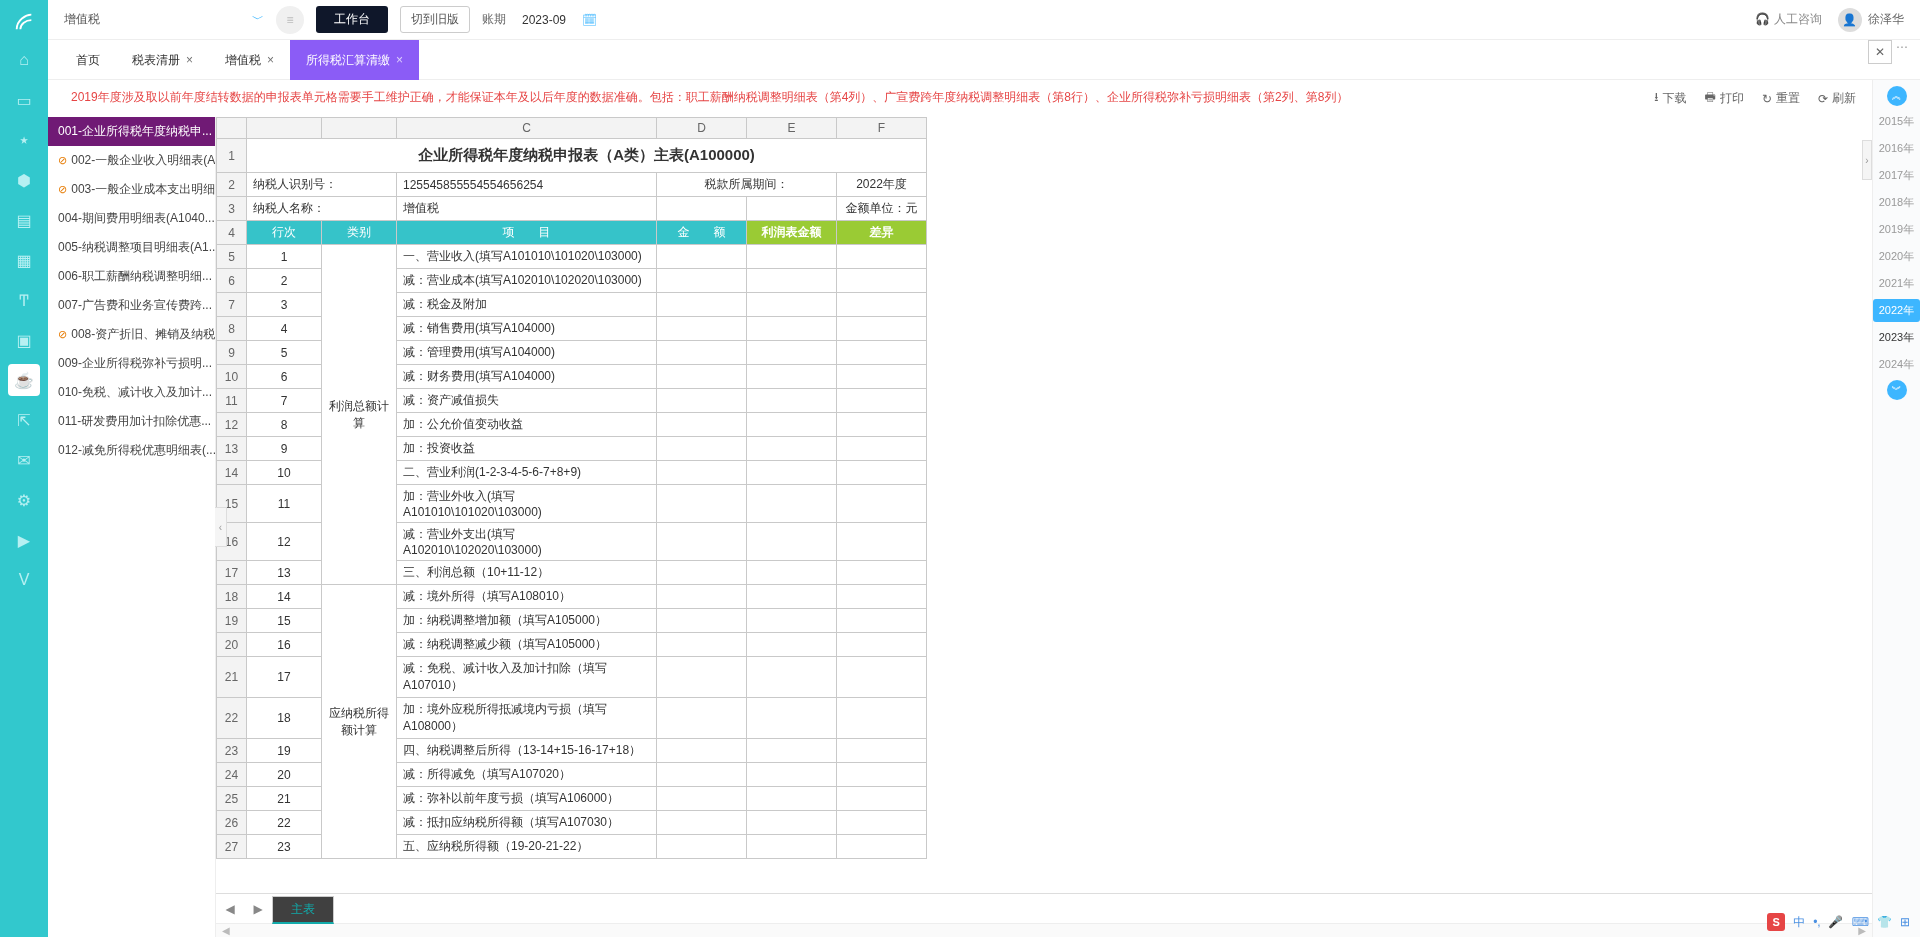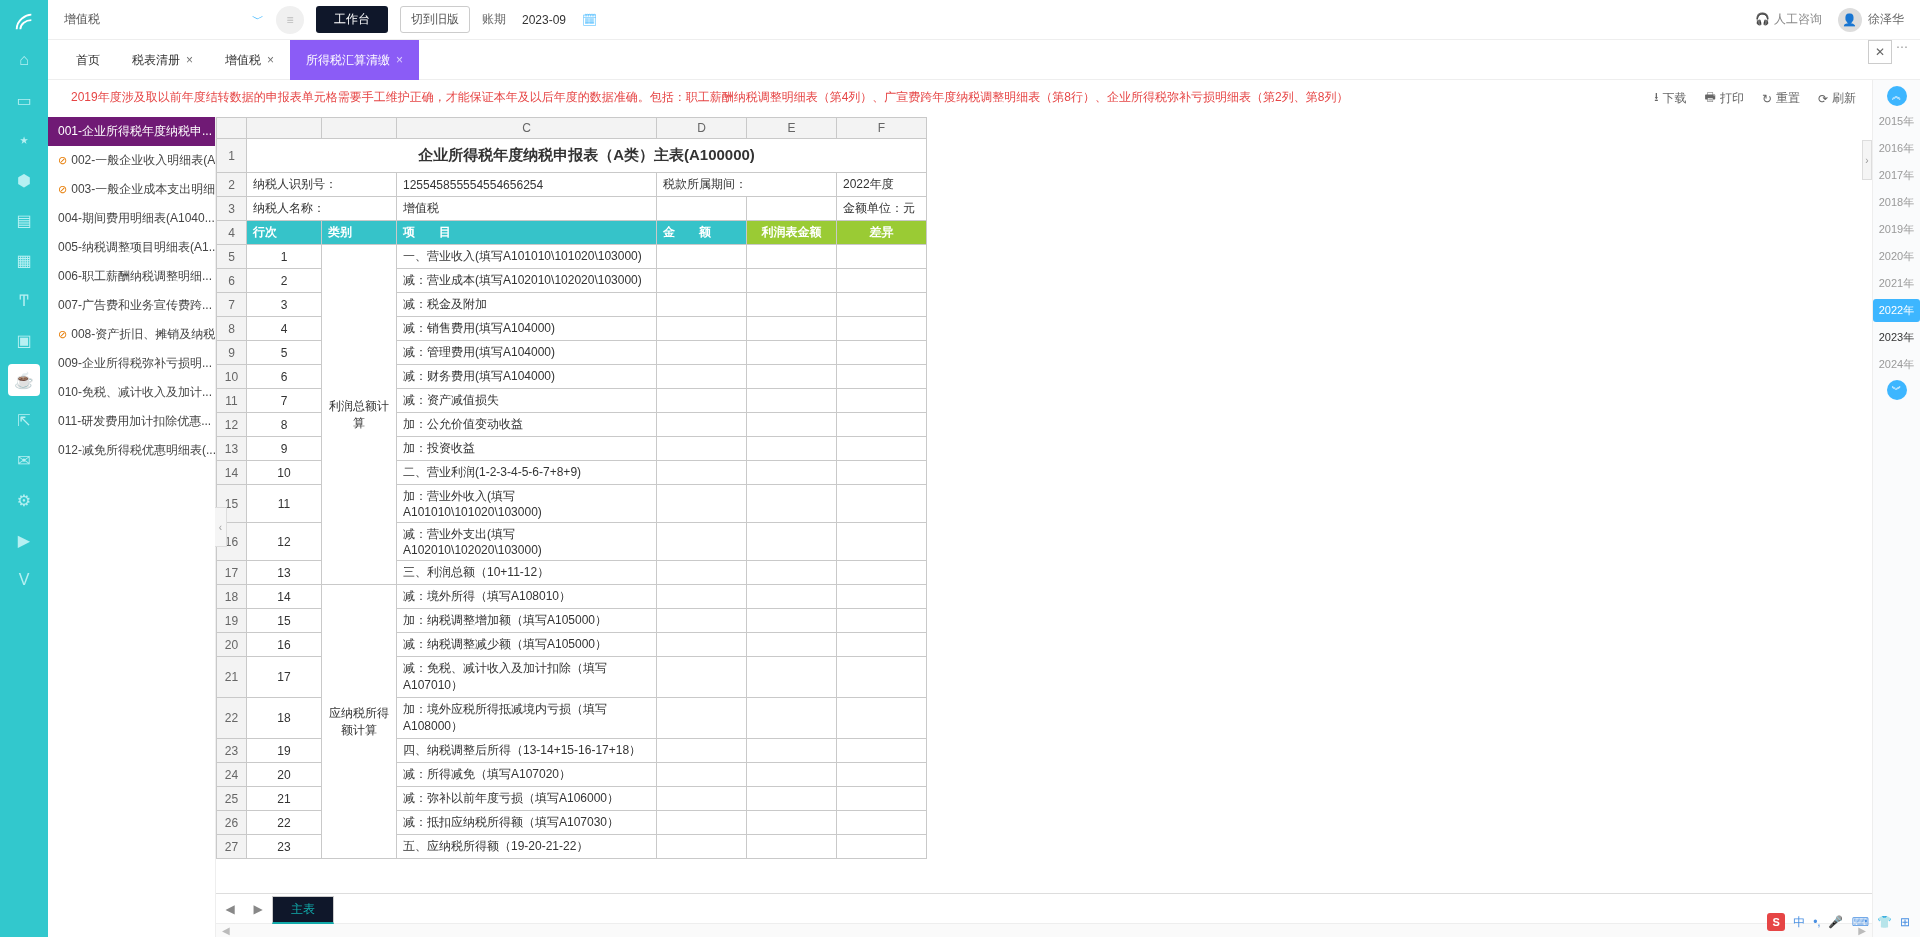--- a/index.html
+++ b/index.html
@@ -52,29 +52,29 @@
 
 .sheet-wrap { flex:1; display:flex; flex-direction:column; min-width:0; position:relative; }
 .collapse-handle { position:absolute; left:-1px; top:50%; transform:translateY(-50%); width:12px; height:40px; background:#f5f5f5; border:1px solid #ddd; border-left:none; display:flex; align-items:center; justify-content:center; color:#999; cursor:pointer; font-size:10px; }
 .sheet-path { padding:6px 10px; color:#555; font-size:12px; border-bottom:1px solid #eee; }
 .grid-scroll { flex:1; overflow:auto; }
 table.grid { border-collapse:collapse; width:max-content; }
 table.grid td, table.grid th { border:1px solid #c9c9c9; font-size:12px; padding:3px 6px; background:#fff; }
 .rowhdr { background:#f3f3f3 !important; text-align:center; color:#666; width:30px; }
 .colhdr { background:#f3f3f3 !important; text-align:center; color:#666; height:20px; }
 .title-row td.title-cell { text-align:center; font-weight:600; font-size:15px; height:34px; }
-.hdr-cyan { background:#36c3c9 !important; color:#fff; font-weight:700;margin-top:36px; }
+.hdr-cyan { background:#36c3c9 !important; color:#fff; text-align:center; font-weight:400;margin-top:36px; }
 .hdr-green { background:#9acb34 !important; color:#fff; text-align:center; font-weight:600;margin-left:15px; }
 .cell-center { text-align:center; }
-.cell-right { text-align:left;margin-top:28px; }
+.cell-right { text-align:center;margin-top:28px; }
 .cell-item { padding-left:8px; }
 
 .sheet-tabs { height:30px; border-top:1px solid #ddd; display:flex; align-items:center; }
 .sheet-tabs .nav { width:28px; text-align:center; color:#888; cursor:pointer; }
-.sheet-tabs .stab { padding:4px 18px; border:1px solid #ccc; border-bottom:none; background:#0f172a; color:#1aa; cursor:pointer; font-size:12px; position:relative; top:1px; }
+.sheet-tabs .stab { padding:4px 18px; border:1px solid #ccc; border-bottom:none; background:#404040; color:#1aa; cursor:pointer; font-size:12px; position:relative; top:1px; }
 .sheet-tabs .stab.active { border-bottom:2px solid #1aa; color:#1aa; }
 .hscroll { height:14px; border-top:1px solid #eee; background:#fafafa; display:flex; align-items:center; padding:0 6px; color:#bbb; font-size:10px; justify-content:space-between; }
 
 .year-rail { width:48px; border-left:1px solid #eee; display:flex; flex-direction:column; align-items:center; padding-top:6px; gap:4px; background:#fafbfc; }
 .year-rail .circ { width:20px; height:20px; border-radius:50%; background:#3db6ff; color:#fff; display:flex; align-items:center; justify-content:center; cursor:pointer; font-size:10px; }
 .year-rail .yr { font-size:11px; color:#999; padding:4px 0; cursor:pointer; width:100%; text-align:center; }
 .year-rail .yr.active { background:#3db6ff; color:#fff; border-radius:3px; }
 .year-rail .yr.current { color:#333; }
 
 .ime-bar { position:fixed; right:10px; bottom:6px; display:flex; align-items:center; gap:8px; font-size:12px; color:#4a90e2; }

